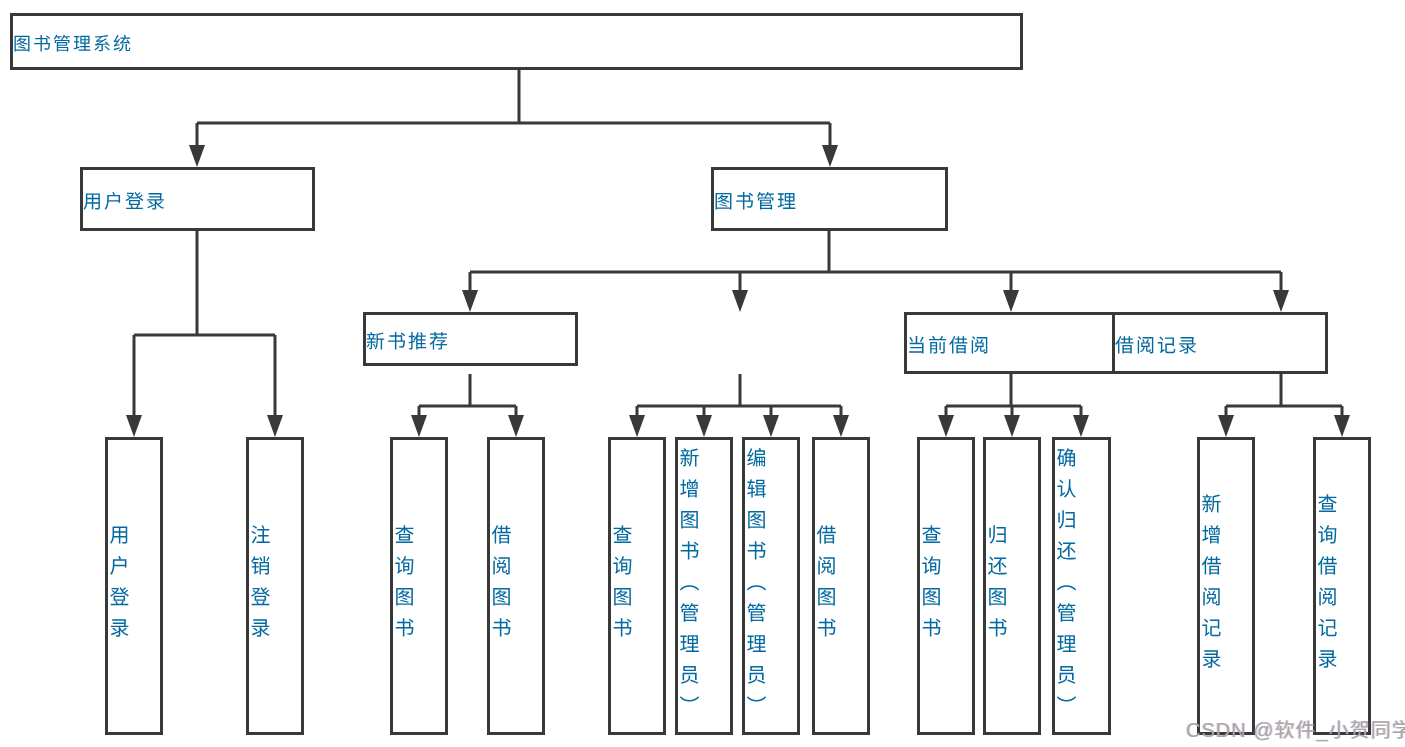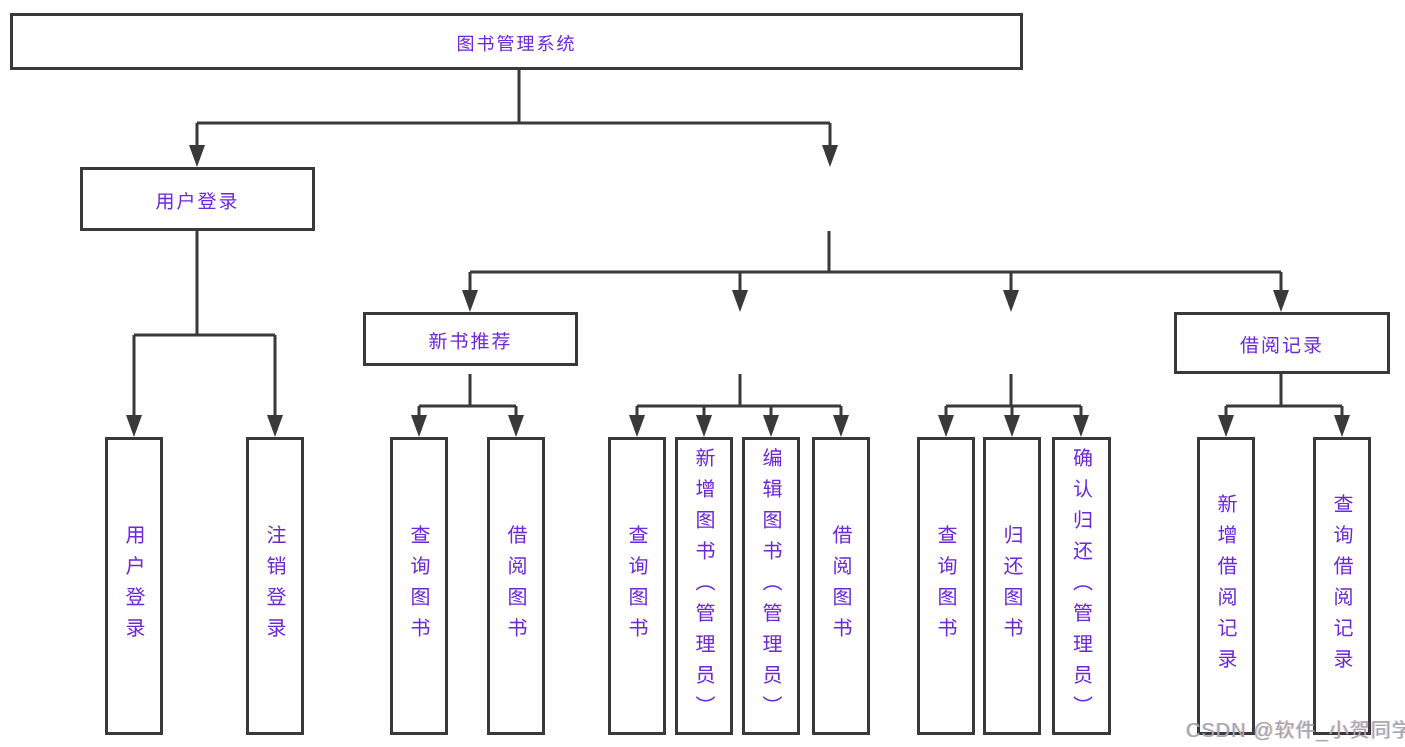--- a/index.html
+++ b/index.html
@@ -21,22 +21,22 @@
     width: 1405px;
     height: 747px;
   }
   .node {
     position: absolute;
     box-sizing: border-box;
     border: 3px solid #393939;
     background: #ffffff;
     display: flex;
     align-items: center;
-    justify-content: center;
-    color: #6d28d9;
+    justify-content: flex-start;
+    color: #0369a1;
   }
   .node.hbox span {
     font-size: 19px;
     letter-spacing: 2px;
     white-space: nowrap;
   }
   .node.root span {
     font-size: 18px;
     letter-spacing: 2px;
   }
@@ -100,25 +100,31 @@
     <polygon points="1334,415 1350,415 1342,437" fill="#393939"></polygon>
   </svg>
 
   <div class="node root" style="left:10px; top:13px; width:1013px; height:57px">
     <span>图书管理系统</span>
   </div>
 
   <div class="node hbox" style="left:80px; top:167px; width:235px; height:64px">
     <span>用户登录</span>
   </div>
+  <div class="node hbox" style="left:711px; top:167px; width:237px; height:64px">
+    <span>图书管理</span>
+  </div>
 
   <div class="node hbox" style="left:363px; top:312px; width:215px; height:54px">
     <span>新书推荐</span>
   </div>
-  <div class="node hbox" style="left:1174px; top:312px; width:216px; height:62px">
+  <div class="node hbox" style="left:904px; top:312px; width:214px; height:62px">
+    <span>当前借阅</span>
+  </div>
+  <div class="node hbox" style="left:1112px; top:312px; width:216px; height:62px">
     <span>借阅记录</span>
   </div>
 
   <div class="node leaf" style="left:105px; top:437px; width:58px; height:298px">
     <span>用户登录</span>
   </div>
   <div class="node leaf" style="left:246px; top:437px; width:58px; height:298px">
     <span>注销登录</span>
   </div>
 

